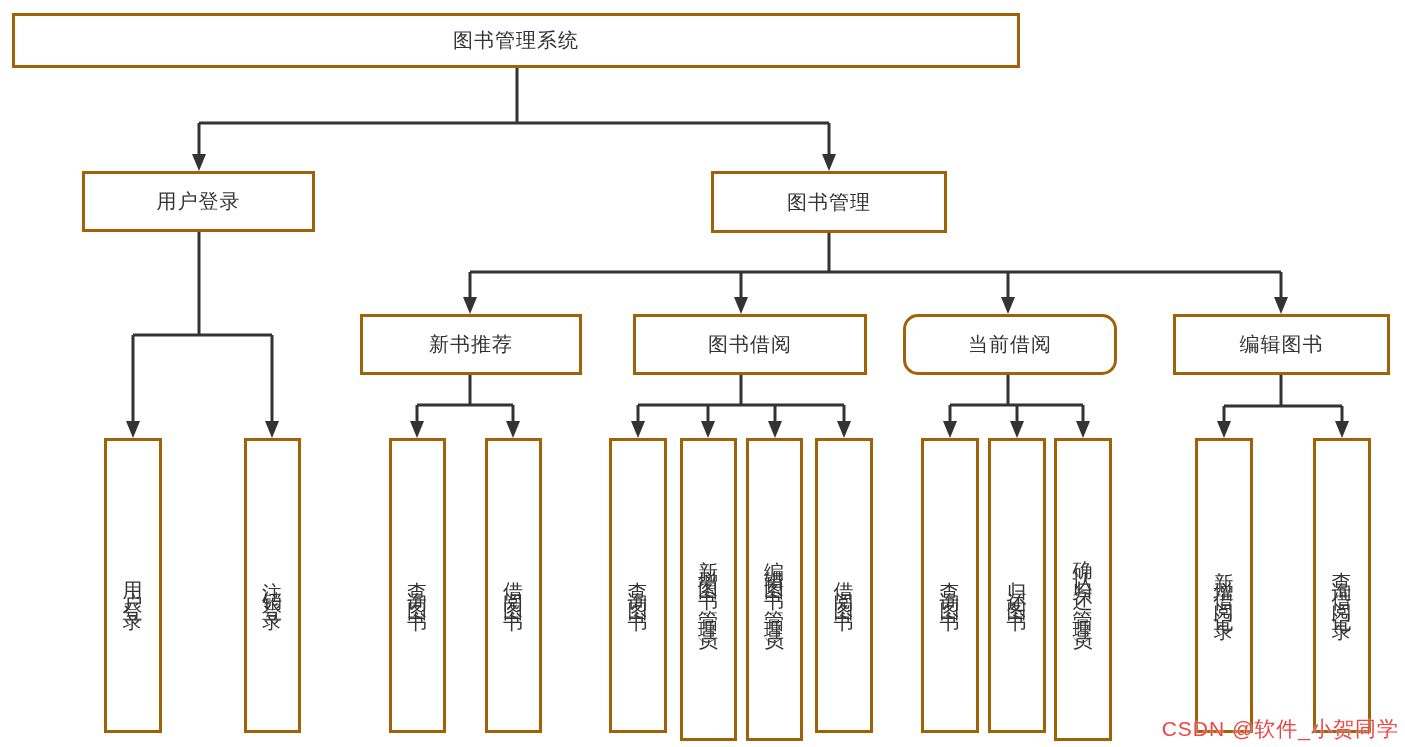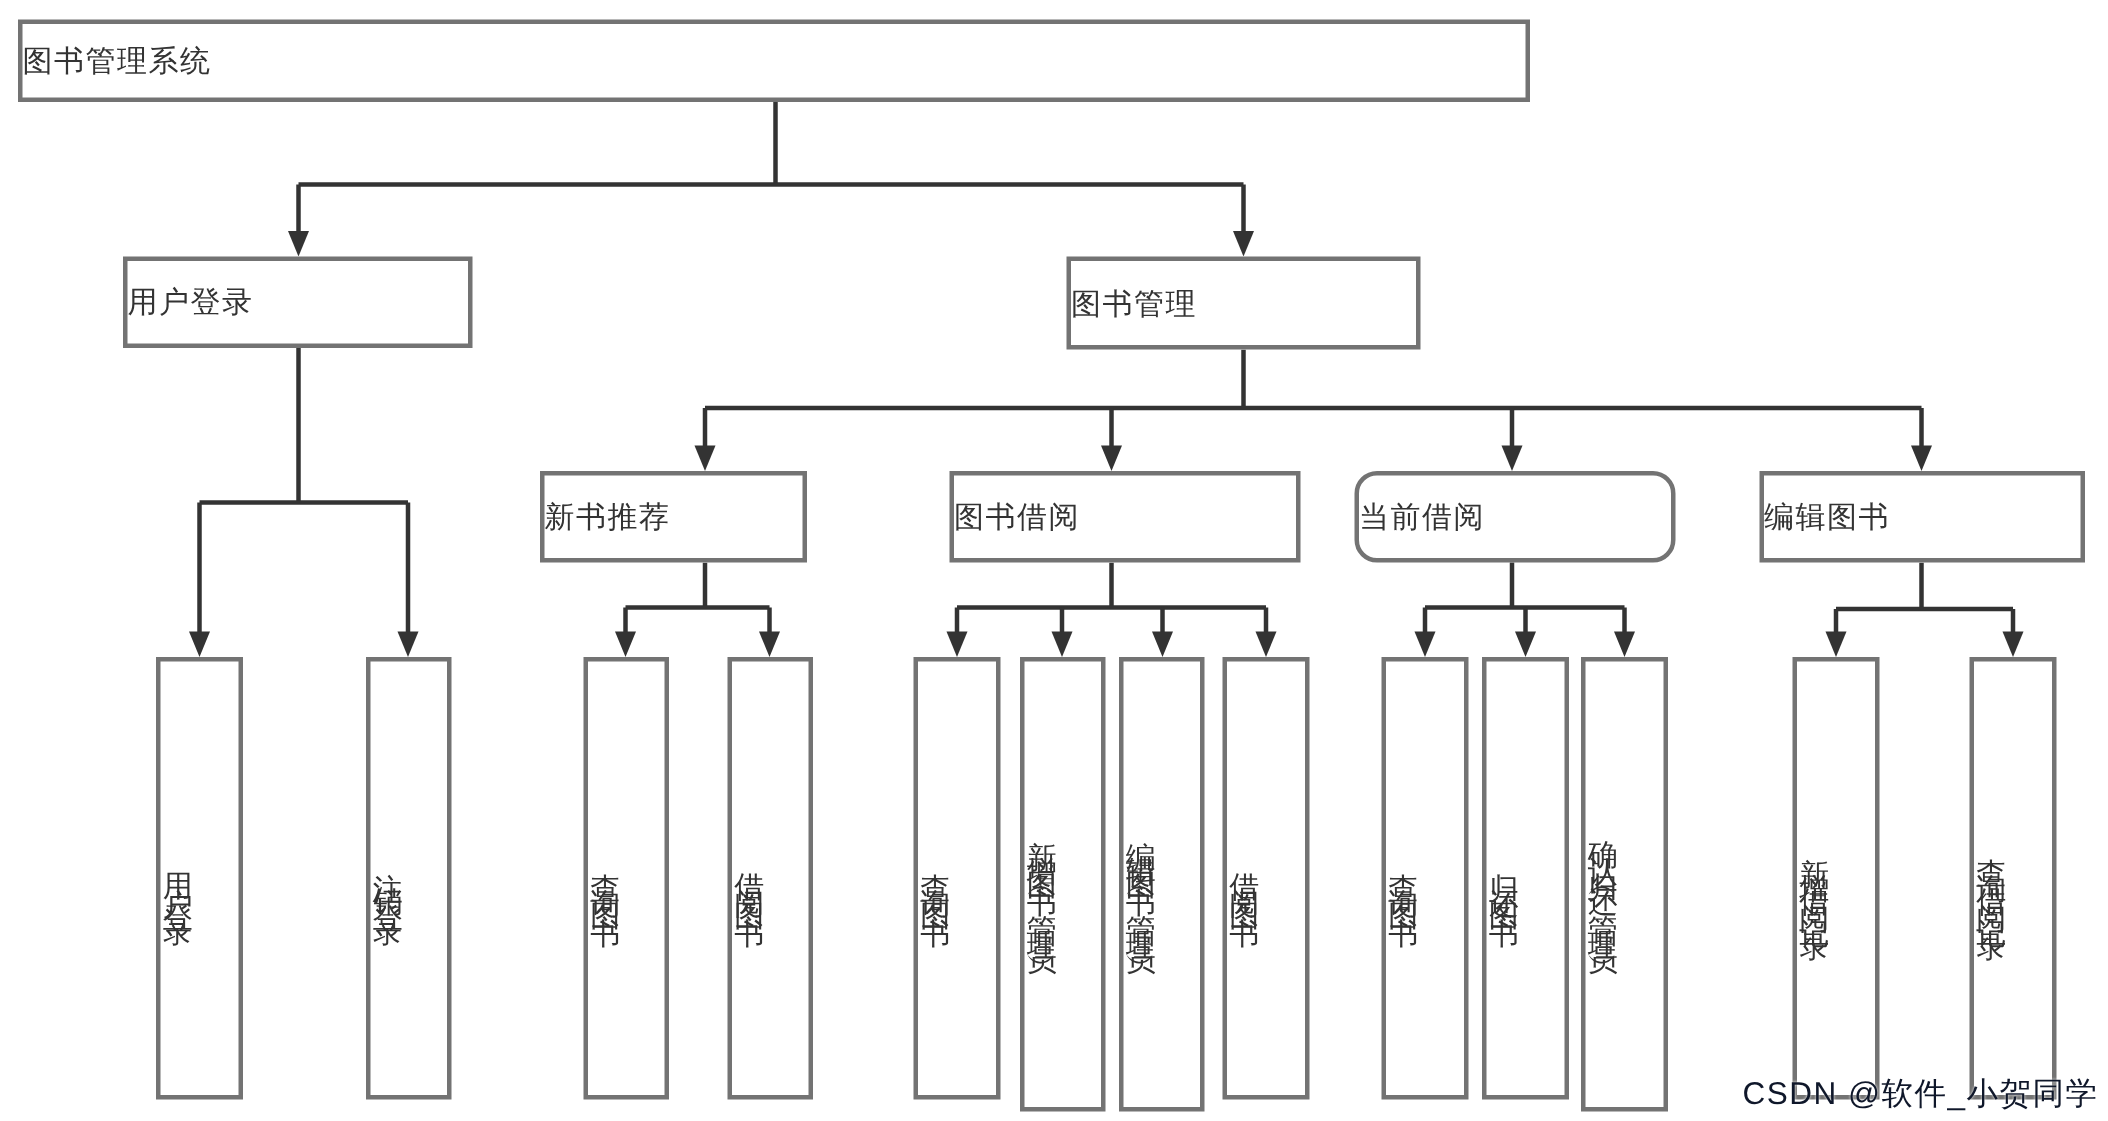--- a/index.html
+++ b/index.html
@@ -18,44 +18,45 @@
   }
   #connectors {
     position: absolute;
     left: 0;
     top: 0;
     pointer-events: none;
   }
   .node {
     position: absolute;
     box-sizing: border-box;
-    border: 3px solid #737373;
+    border: 3px solid #a16207;
     background: #ffffff;
     display: flex;
     align-items: center;
+    justify-content: center;
   }
   .hbox {
     font-size: 20px;
     letter-spacing: 1px;
     white-space: nowrap;
   }
   .vbox .vtext {
     writing-mode: vertical-rl;
     text-orientation: mixed;
     font-size: 20px;
     line-height: 1.1;
     letter-spacing: 10px;
     white-space: nowrap;
   }
   .watermark {
     position: absolute;
     right: 6px;
     bottom: 4px;
     font-size: 21px;
-    color: #0f172a;
+    color: #ef4444;
     letter-spacing: 1px;
     text-shadow: 0 0 2px #ffffff;
     z-index: 5;
     white-space: nowrap;
   }
 </style>
 </head>
 <body>
 
 <div id="stage">
@@ -137,21 +138,21 @@
     <span>图书管理系统</span>
   </div>
 
   <div class="node hbox" style="left:82px; top:171px; width:233px; height:61px;">
     <span>用户登录</span>
   </div>
   <div class="node hbox" style="left:711px; top:171px; width:236px; height:62px;">
     <span>图书管理</span>
   </div>
 
-  <div class="node hbox" style="left:360px; top:314px; width:178px; height:61px;">
+  <div class="node hbox" style="left:360px; top:314px; width:222px; height:61px;">
     <span>新书推荐</span>
   </div>
   <div class="node hbox" style="left:633px; top:314px; width:234px; height:61px;font-family:Liberation Serif, serif;">
     <span>图书借阅</span>
   </div>
   <div class="node hbox" style="left:903px; top:314px; width:214px; height:61px;border-radius:15px;">
     <span>当前借阅</span>
   </div>
   <div class="node hbox" style="left:1173px; top:314px; width:217px; height:61px;">
     <span>编辑图书</span>

